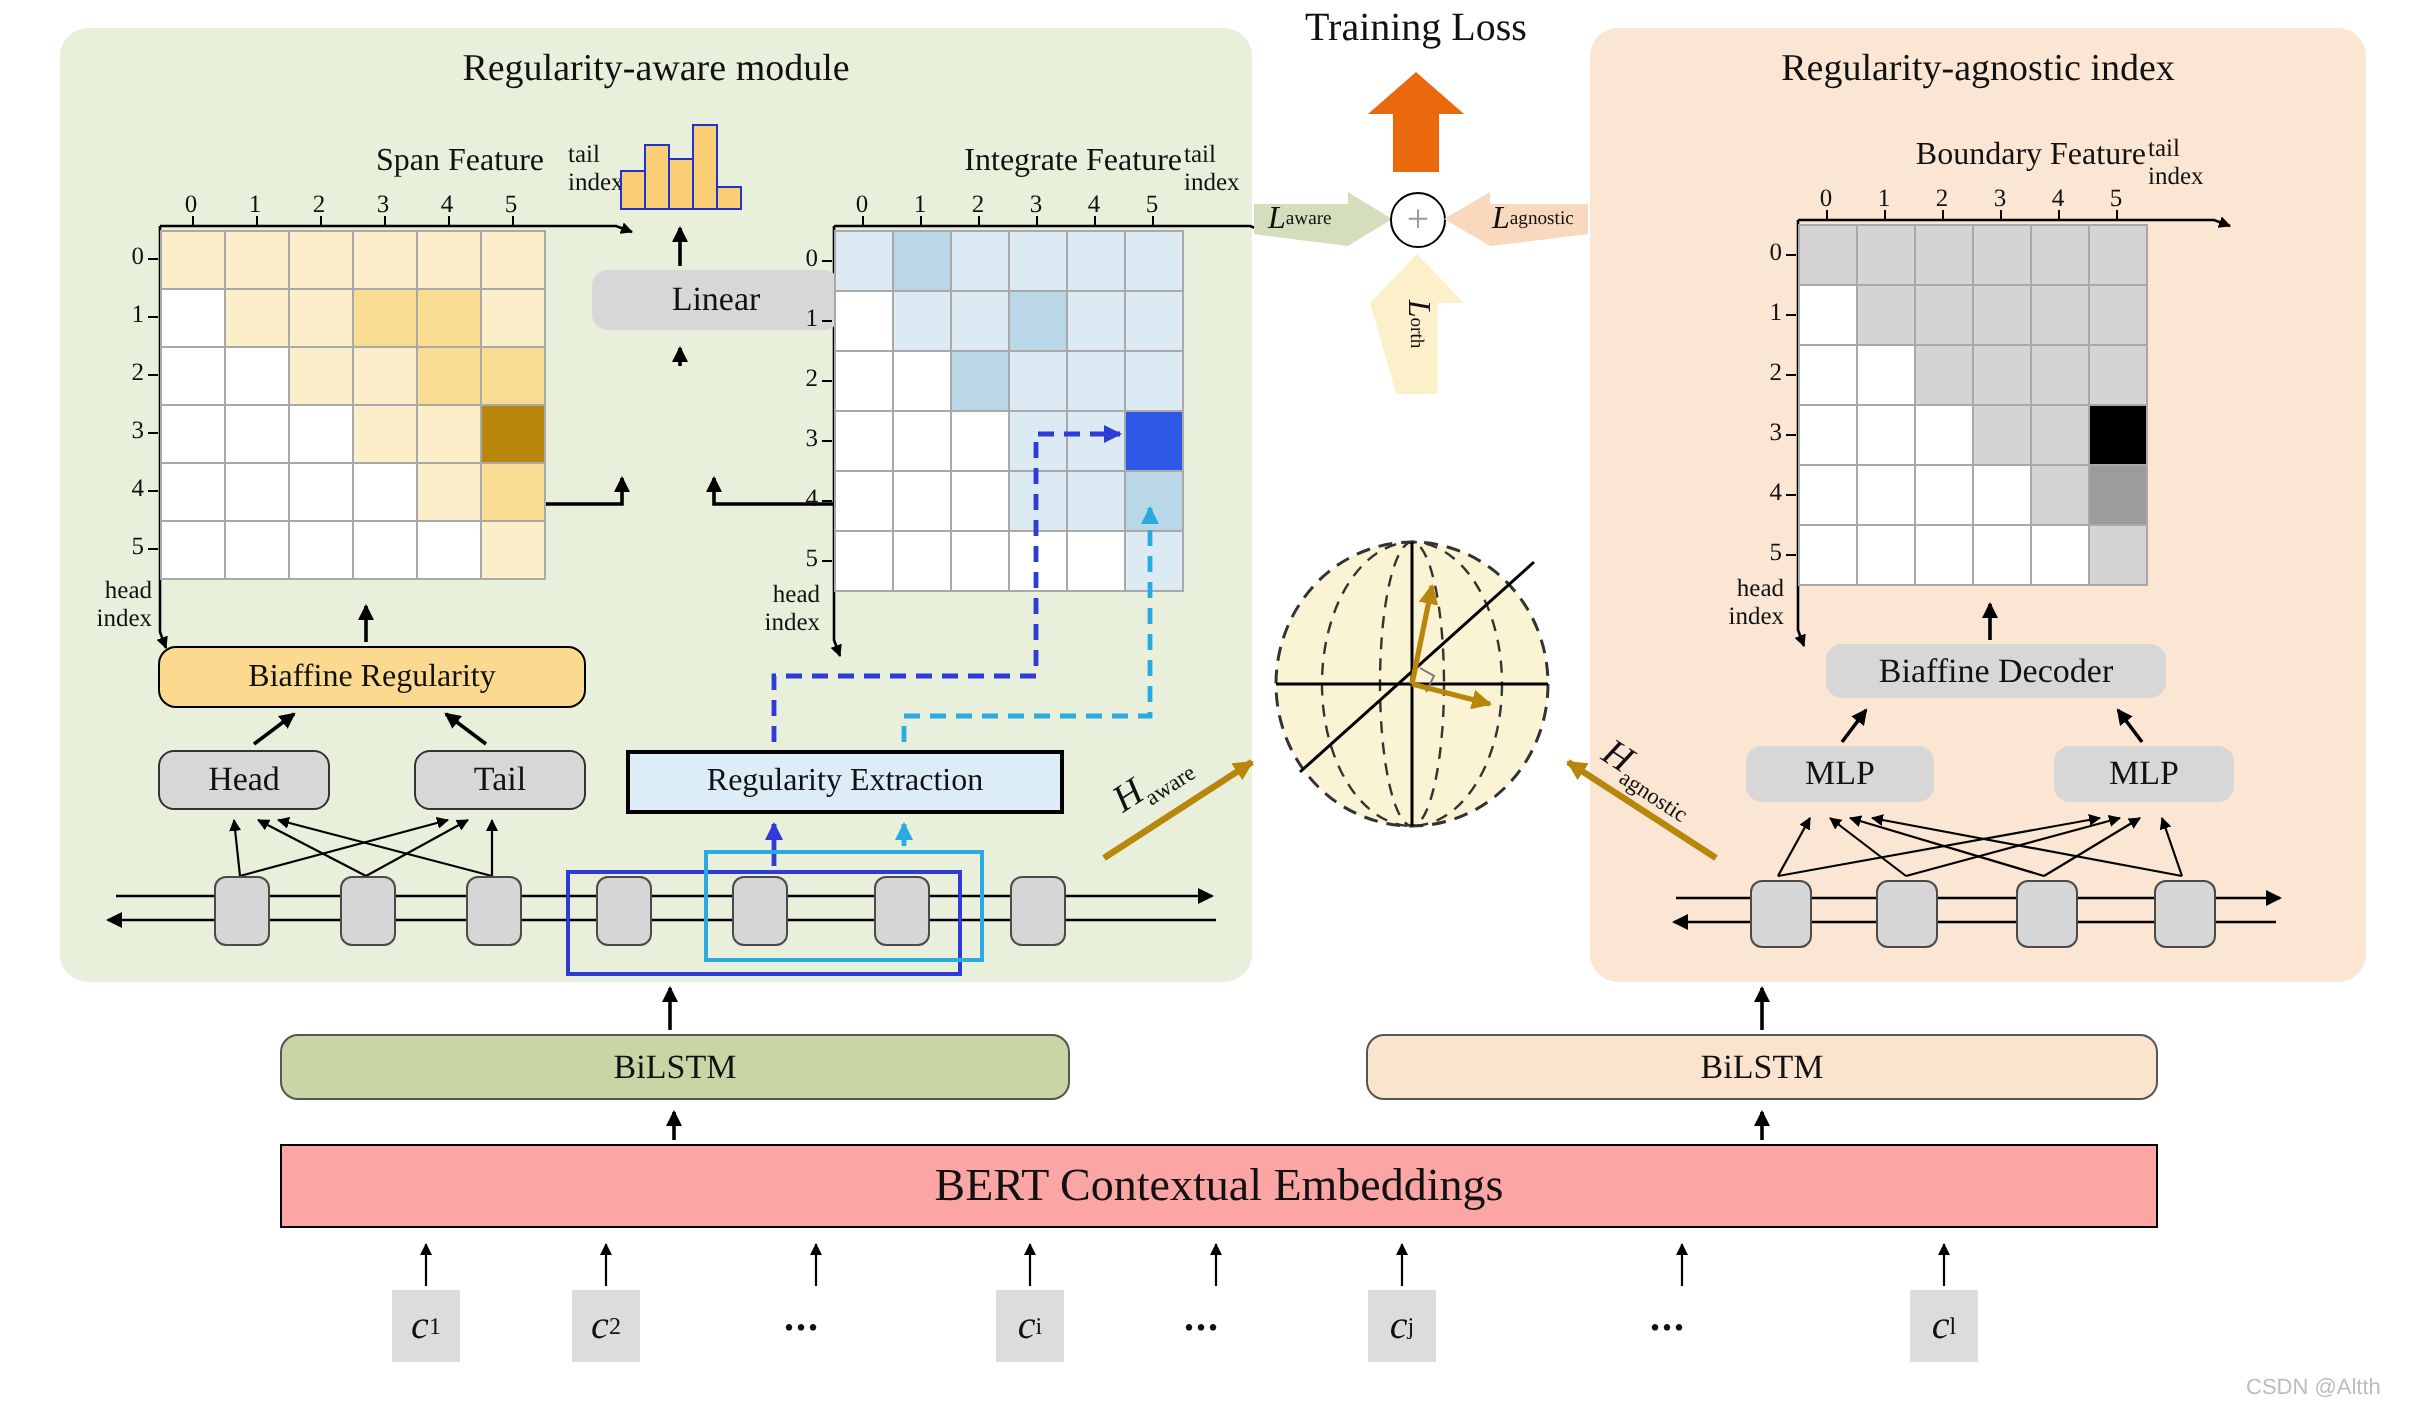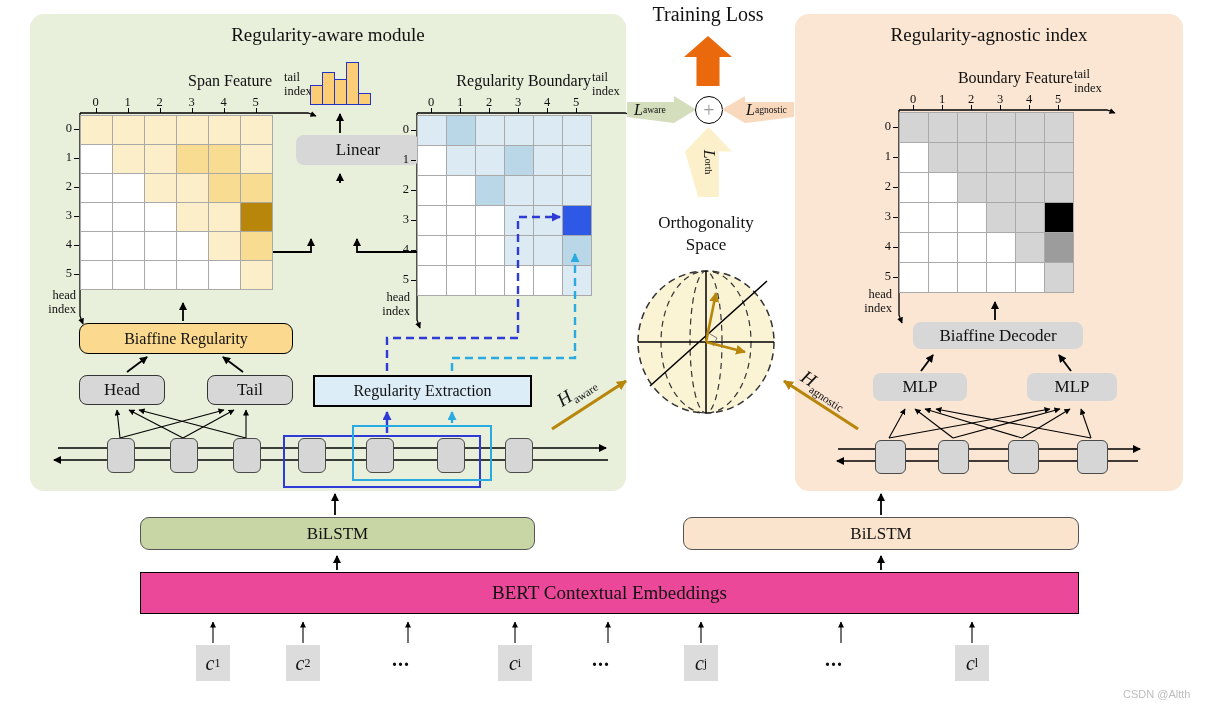--- a/index.html
+++ b/index.html
@@ -179,24 +179,20 @@
   </div>
 
   <div class="blockarrow" style="left:685px;top:127px;width:47px;height:70px;background:#FCF0CB;
               clip-path:polygon(50% 0,100% 35%,72% 35%,72% 100%,28% 100%,0 35%);">
     <span class="lbl" style="justify-content:center;transform:rotate(90deg);">
         <i>L</i>
         <sub>orth</sub>
       </span>
   </div>
 
-  <div class="abs" style="left:626px;top:212px;width:160px;text-align:center;font-size:17px;line-height:22px;z-index:2;">
-    <div>Orthogonality</div>
-    <div>Space</div>
-  </div>
 
   <div class="hlabel" style="left:556px;top:380px;transform:rotate(-33deg);"><i>H</i><sub>aware</sub></div>
   <div class="hlabel" style="left:798px;top:378px;transform:rotate(33deg);"><i>H</i><sub>agnostic</sub></div>
 
   <div class="panel-title" style="left:30px;top:24px;width:596px;">Regularity-aware module</div>
 
   <div class="gtitle" style="left:80px;top:72px;width:192px;">Span Feature</div>
   <div class="axis2" style="left:284px;top:70px;width:46px;">
     <div>tail</div>
       <div>index</div>
@@ -244,21 +240,21 @@
       <div class="cell" style="background: rgb(251, 238, 200);"></div>
     </div>
 
   <div id="histogram"></div>
 
   <div class="node graybox rounded" style="left:296px;top:135px;width:124px;height:30px;font-size:17px;">
       <span>Linear</span>
     </div>
 
 
-  <div class="gtitle" style="left:417px;top:72px;width:174px;">Regularity Boundary</div>
+  <div class="gtitle" style="left:417px;top:72px;width:174px;">Integrate Feature</div>
   <div class="axis2" style="left:592px;top:70px;width:46px;">
     <div>tail</div>
       <div>index</div>
   </div>
   <div class="axis2" style="left:364px;top:290px;width:46px;text-align:right;">
     <div>head</div>
       <div>index</div>
   </div>
   <div class="grid" style="left: 417px; top: 115px; grid-template-columns: repeat(6, 28px); grid-template-rows: repeat(6, 29px);">
       <div class="cell" style="background: rgb(219, 234, 243);"></div>
@@ -380,21 +376,21 @@
 
   <div id="right-chain"></div>
 
   <div class="node" style="left:140px;top:517px;width:393px;height:31px;background:#C8D6A5;border:1.5px solid #555;border-radius:9px;font-size:17px;">
       <span>BiLSTM</span>
     </div>
   <div class="node" style="left:683px;top:517px;width:394px;height:31px;background:#FBE4CE;border:1.5px solid #555;border-radius:9px;font-size:17px;">
       <span>BiLSTM</span>
     </div>
 
-  <div class="node" style="left:140px;top:572px;width:937px;height:40px;background:#ec4899;border:1.5px solid #000;font-size:19px;">
+  <div class="node" style="left:140px;top:572px;width:937px;height:40px;background:#fca5a5;border:1.5px solid #000;font-size:23px;">
       <span>BERT Contextual Embeddings</span>
     </div>
 
   <div id="tokens"></div>
 
   <div class="watermark" style="left:1123px;top:688px;">CSDN @Altth</div>
 
   <svg id="svg-over" class="layer" width="1214" height="713">
     <defs>
       <marker id="mr2" markerWidth="10" markerHeight="9" refX="8" refY="4.5" orient="auto" markerUnits="userSpaceOnUse">

